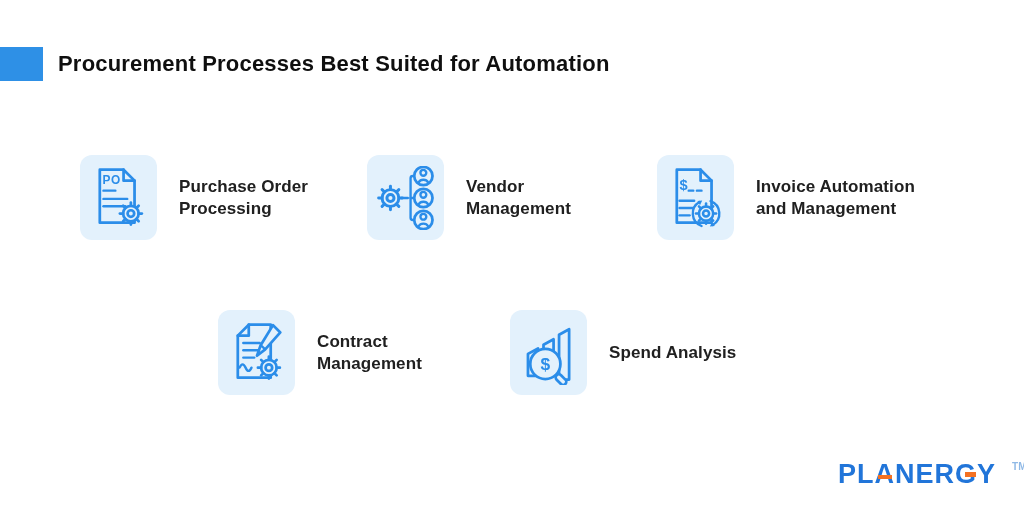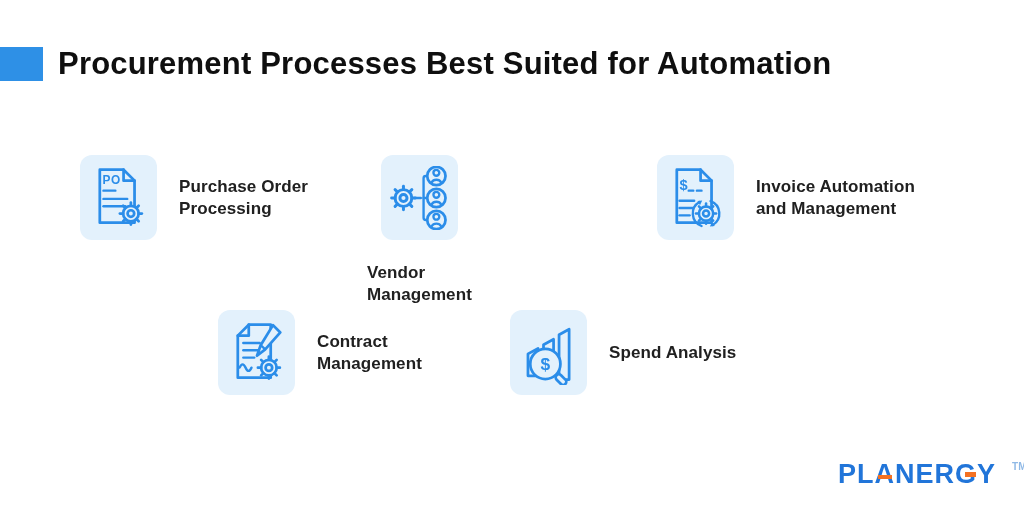--- a/index.html
+++ b/index.html
@@ -10,21 +10,21 @@
     font-family:"Liberation Sans", sans-serif;
   }
 
   
   .accent-bar {
     position:absolute; left:0; top:47px; width:43px; height:34px;
     background:#2E90E6;
   }
   .page-title {
     position:absolute; left:58px; top:45px;
-    font-size:31px; line-height:38px; font-weight:700;
+    font-size:22px; line-height:38px; font-weight:700;
     color:#0F0F0F; letter-spacing:0.2px; white-space:nowrap;
   }
 
   
   .item { position:absolute; display:flex; align-items:center; gap:22px; }
   .tile {
     width:77px; height:85px; border-radius:12px;
     background:#E3F1FC; display:flex; align-items:center; justify-content:center;
     flex:0 0 auto;
   }
@@ -105,21 +105,21 @@
         <path class="st2" d="M14,44 H38"></path>
         <use href="#gear" transform="translate(44,52)"></use>
       </svg>
     </div>
     <div class="label">
       <span>Purchase Order</span>
       <span>Processing</span>
     </div>
   </div>
 
-  <div class="item" style="left:367px; top:155px;flex-direction:column;">
+  <div class="item" style="left:367px; top:155px;">
     <div class="tile">
       <svg width="58" height="64" viewBox="0 0 62 70">
         <path class="st2" d="M26,35 H33"></path>
         <path class="st2" d="M40,11 H38.5 Q36,11 36,13.5 V56.5 Q36,59 38.5,59 H40"></path>
         <path class="st2" d="M36,35 H40"></path>
         <use href="#gear" transform="translate(14,35) scale(1.08)"></use>
         <circle class="node" cx="50" cy="11" r="10"></circle>
         <use href="#person" transform="translate(50,11)"></use>
         <circle class="node" cx="50" cy="35" r="10"></circle>
         <use href="#person" transform="translate(50,35)"></use>

